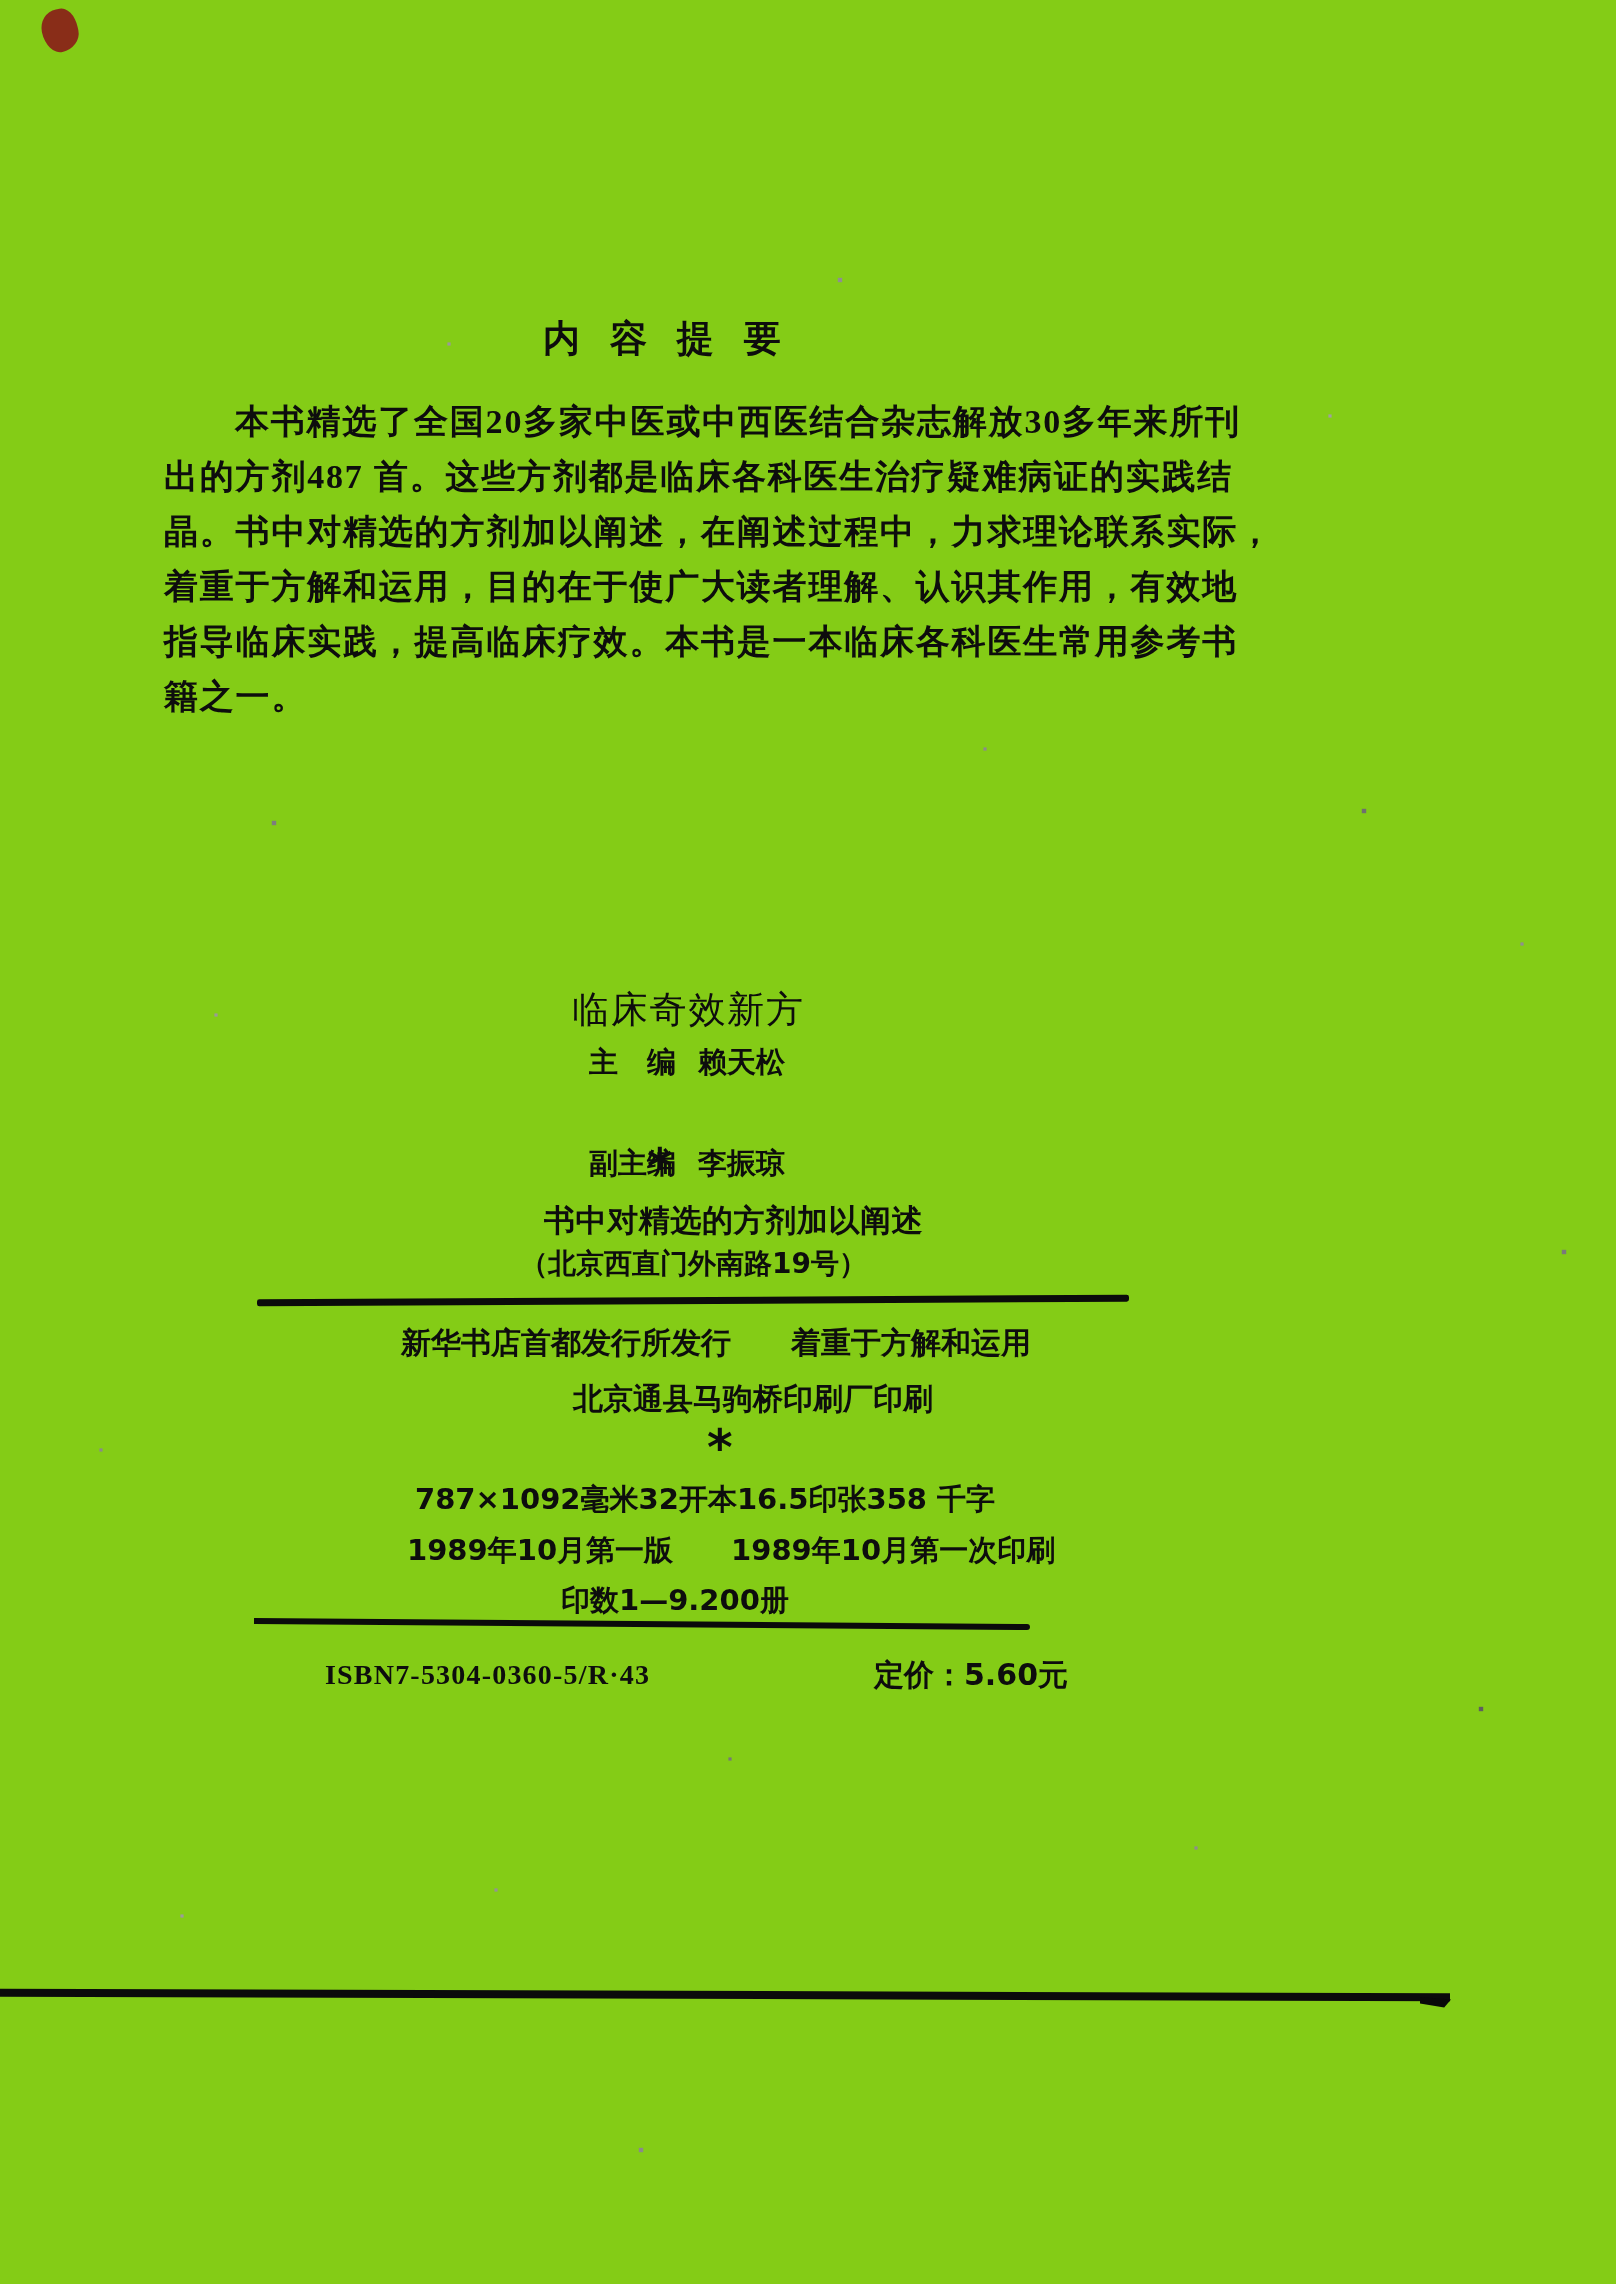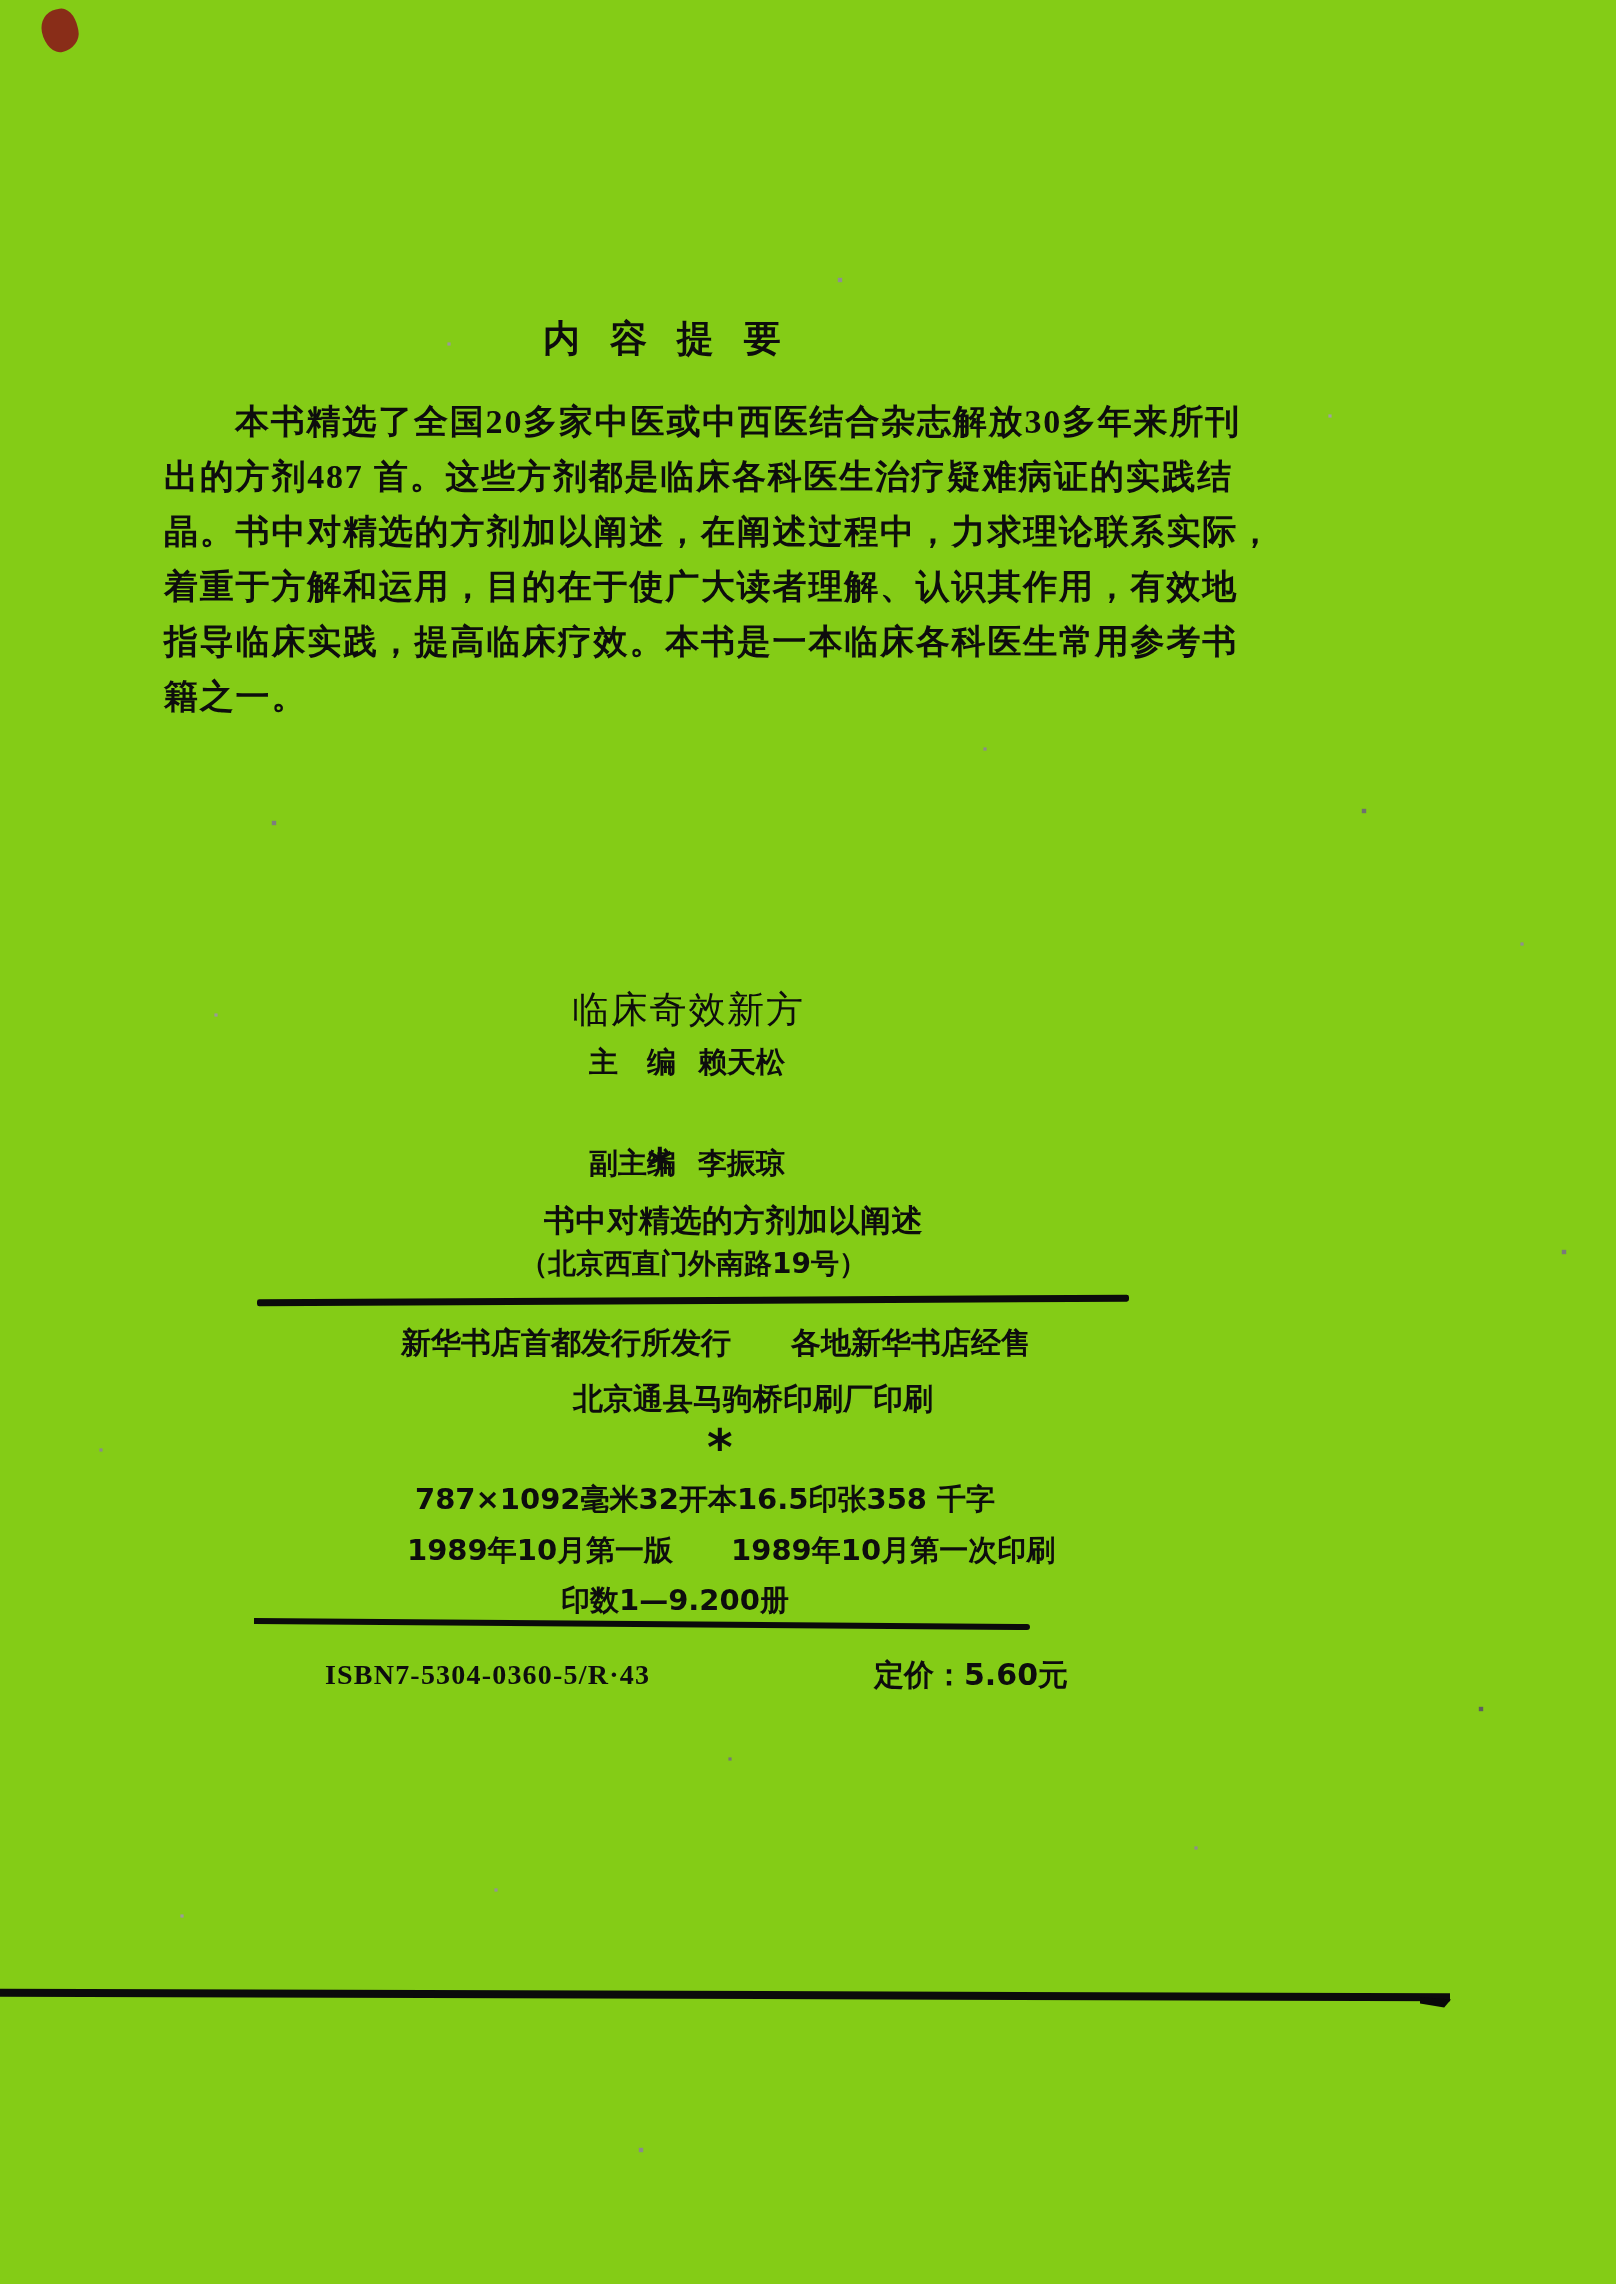--- a/index.html
+++ b/index.html
@@ -166,21 +166,21 @@
     <span>李振琼</span>
   </div>
 
   <div class="abs star top">*</div>
 
   <div class="abs publisher">书中对精选的方剂加以阐述</div>
   <div class="abs address">（北京西直门外南路19号）</div>
 
   <div class="rule rule1"></div>
 
-  <div class="abs distribution">新华书店首都发行所发行　　各地新华书店经售</div>
+  <div class="abs distribution">新华书店首都发行所发行　　着重于方解和运用</div>
   <div class="abs printer">北京通县马驹桥印刷厂印刷</div>
 
   <div class="abs star bottom">*</div>
 
   <div class="abs format-line">787×1092毫米32开本16.5印张358 千字</div>
   <div class="abs edition-line">1989年10月第一版　　1989年10月第一次印刷</div>
   <div class="abs printrun-line">印数1—9.200册</div>
 
   <div class="rule rule2"></div>
 

